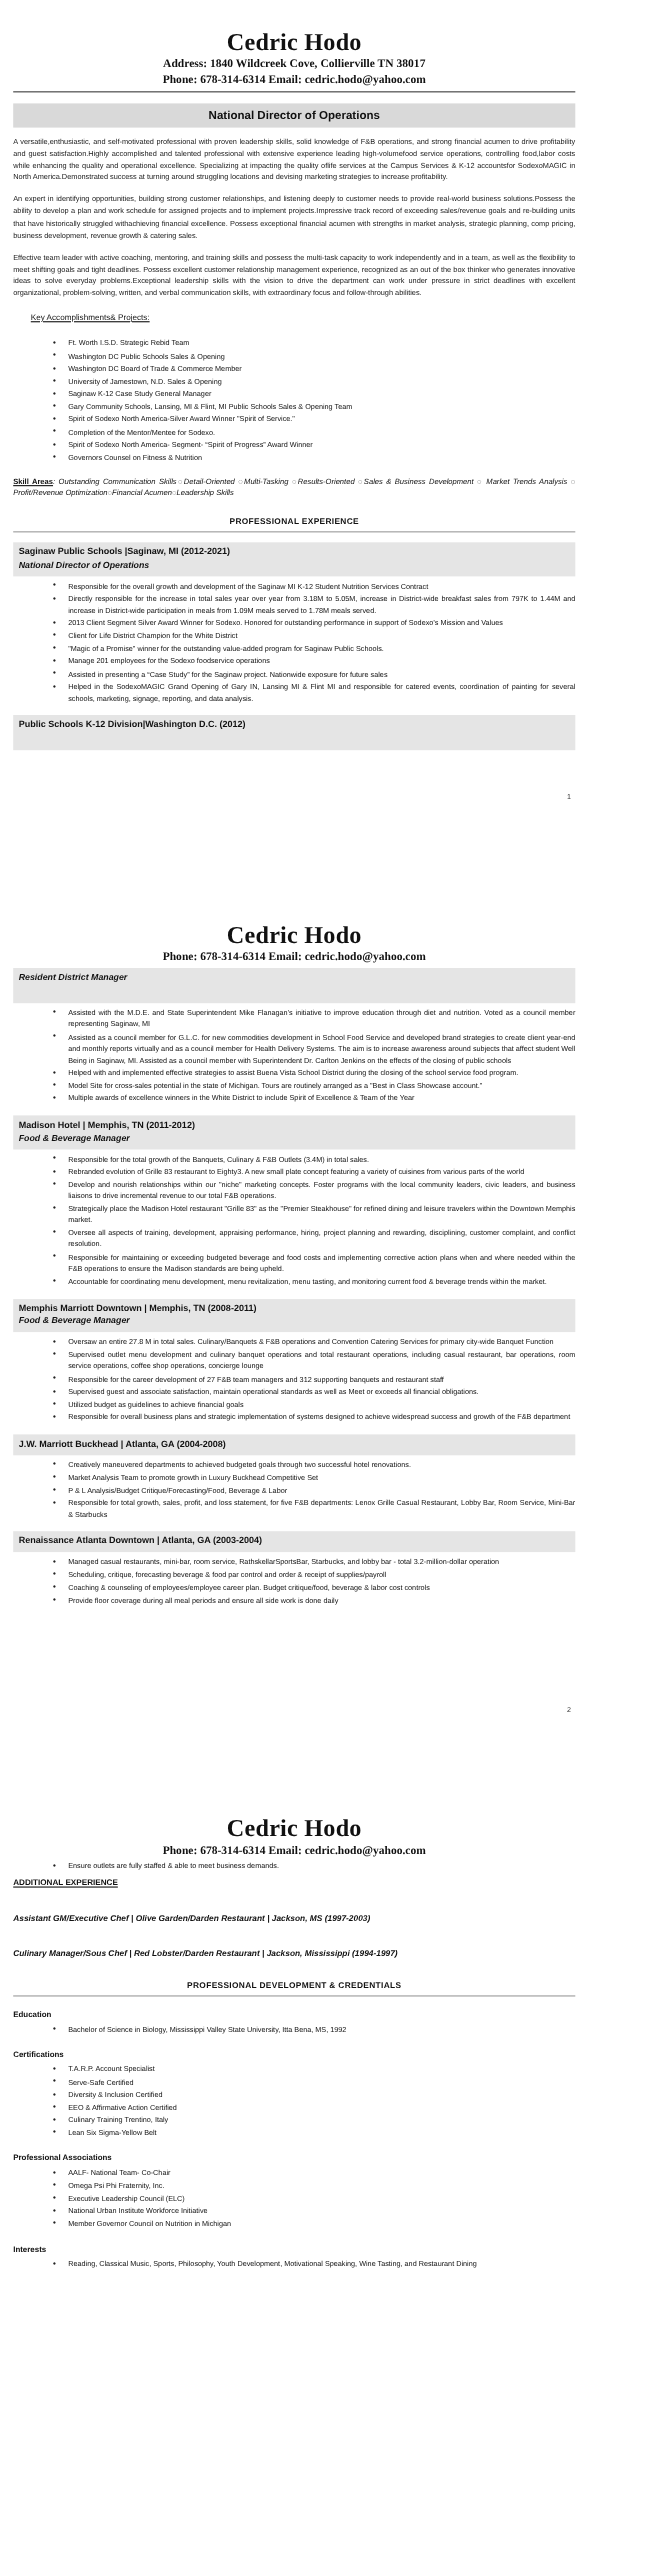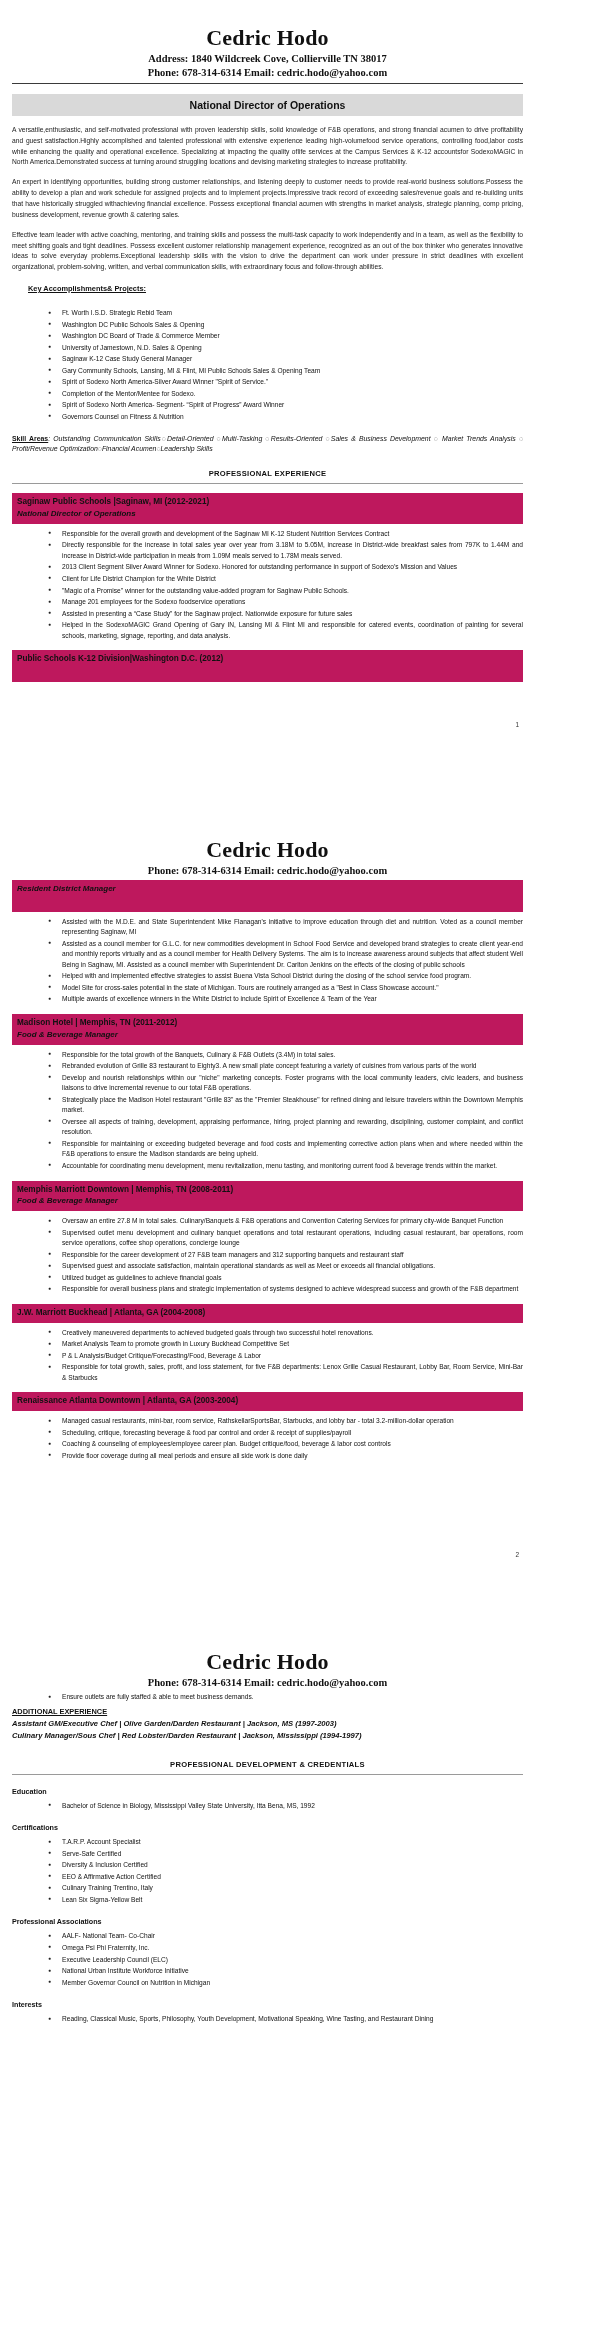--- a/index.html
+++ b/index.html
@@ -49,21 +49,21 @@
 
   .band {
     background: #d9d9d9;
     text-align: center;
     font-weight: bold;
     font-size: 10.5px;
     padding: 5px 4px;
     margin: 10px 0 0 0;
   }
   .job-band {
-    background: #be185d;
+    background: #e5e5e5;
     padding: 3px 5px 4px 5px;
     margin: 9px 0 0 0;
   }
   .job-band .org {
     font-weight: bold;
     font-size: 8.2px;
     line-height: 1.45;
   }
   .job-band .role {
     font-weight: bold;
@@ -76,21 +76,21 @@
   p.body-para {
     font-size: 6.7px;
     line-height: 1.62;
     text-align: justify;
     margin: 9px 0 0 0;
     color: #1a1a1a;
   }
 
   .sub-head {
     font-size: 7.4px;
-    font-weight: bold;
+    font-weight: normal;
     text-decoration: underline;
     margin: 11px 0 15px 0;
     padding-left: 16px;
   }
   .skill-line {
     font-size: 6.9px;
     font-style: italic;
     line-height: 1.58;
     text-align: justify;
     margin: 11px 0 0 0;
@@ -139,21 +139,21 @@
   .plain-head {
     font-size: 7.2px;
     font-weight: bold;
     margin: 12px 0 0 0;
   }
 
   .exp-line {
     font-size: 7.6px;
     font-weight: bold;
     font-style: italic;
-    margin: 3px 0 0 0;
+    margin: 23px 0 0 0;
   }
 
   .page-num {
     position: absolute;
     right: 16px;
     bottom: 18px;
     font-size: 6.5px;
     color: #333;
   }
   .page-num.p1 { bottom: 74px; }

